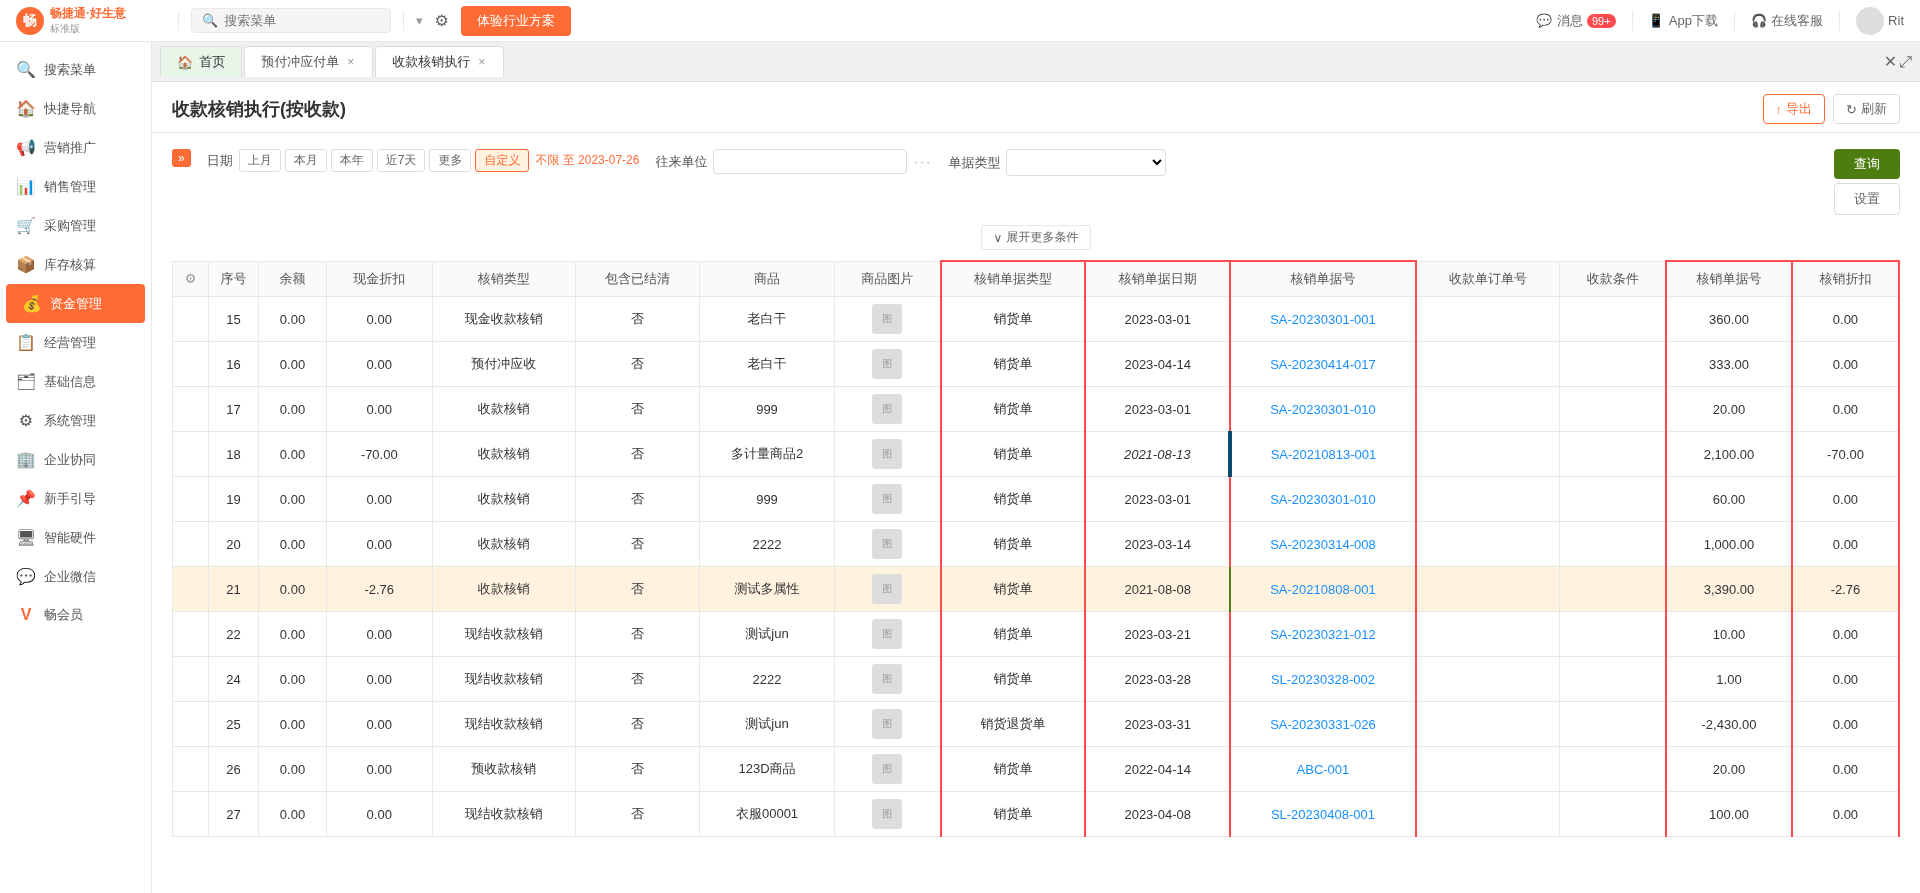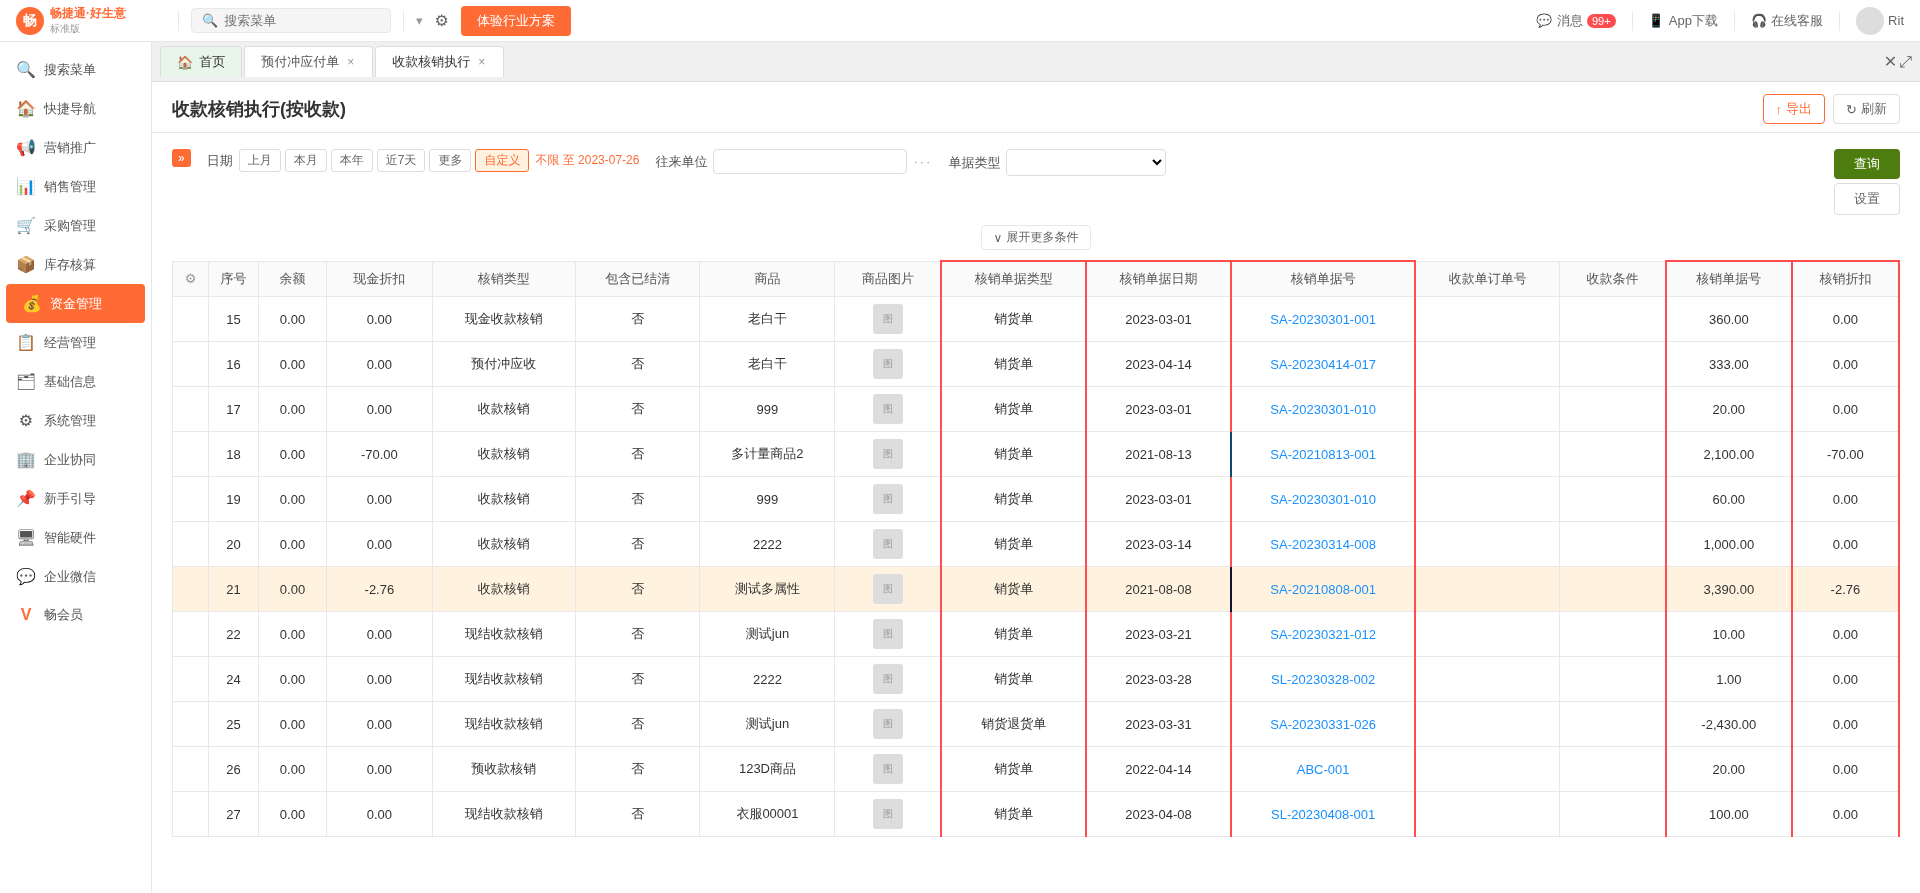--- a/index.html
+++ b/index.html
@@ -348,21 +348,21 @@
       <td>18</td>
       <td>0.00</td>
       <td class="text-red">-70.00</td>
       <td>收款核销</td>
       <td>否</td>
       <td>多计量商品2</td>
       <td>
                 <div style="width:30px;height:30px;background:#ddd;border-radius:3px;margin:auto;display:flex;align-items:center;justify-content:center;font-size:10px;color:#999;">图</div>
               </td>
       <td style="border-left:2px solid #ff4d4f;border-right:2px solid #ff4d4f;">销货单</td>
-      <td style="border-right:2px solid #0c4a6e;">2021-08-13</td>
+      <td style="border-right:4px solid #0c4a6e;font-style:italic;">2021-08-13</td>
       <td style="border-right:2px solid #ff4d4f;"><a href="#" class="link-text">SA-20210813-001</a></td>
       <td></td>
       <td></td>
       <td class="" style="border-left:2px solid #ff4d4f;border-right:2px solid #ff4d4f;">2,100.00</td>
       <td class="text-red" style="border-right:2px solid #ff4d4f;">-70.00</td>
     </tr>
             <tr>
       <td></td>
       <td>19</td>
       <td>0.00</td>
@@ -405,21 +405,21 @@
       <td>21</td>
       <td>0.00</td>
       <td class="text-red">-2.76</td>
       <td>收款核销</td>
       <td>否</td>
       <td>测试多属性</td>
       <td>
                 <div style="width:30px;height:30px;background:#ddd;border-radius:3px;margin:auto;display:flex;align-items:center;justify-content:center;font-size:10px;color:#999;">图</div>
               </td>
       <td style="border-left:2px solid #ff4d4f;border-right:2px solid #ff4d4f;">销货单</td>
-      <td style="border-right:2px solid #0f172a;">2021-08-08</td>
+      <td style="border-right:2px solid #4d7c0f;">2021-08-08</td>
       <td style="border-right:2px solid #ff4d4f;"><a href="#" class="link-text">SA-20210808-001</a></td>
       <td></td>
       <td></td>
       <td class="text-orange" style="border-left:2px solid #ff4d4f;border-right:2px solid #ff4d4f;">3,390.00</td>
       <td class="text-red" style="border-right:2px solid #ff4d4f;">-2.76</td>
     </tr>
             <tr>
       <td></td>
       <td>22</td>
       <td>0.00</td>

